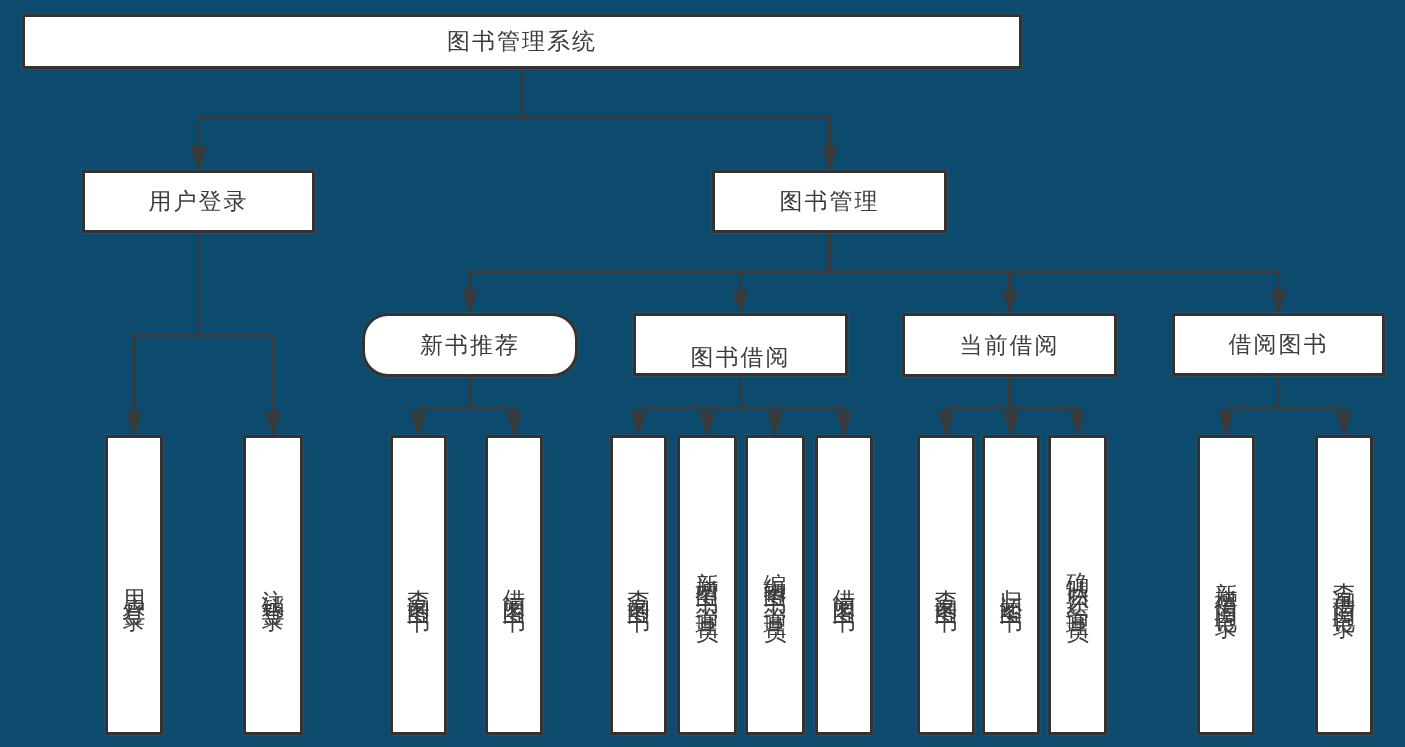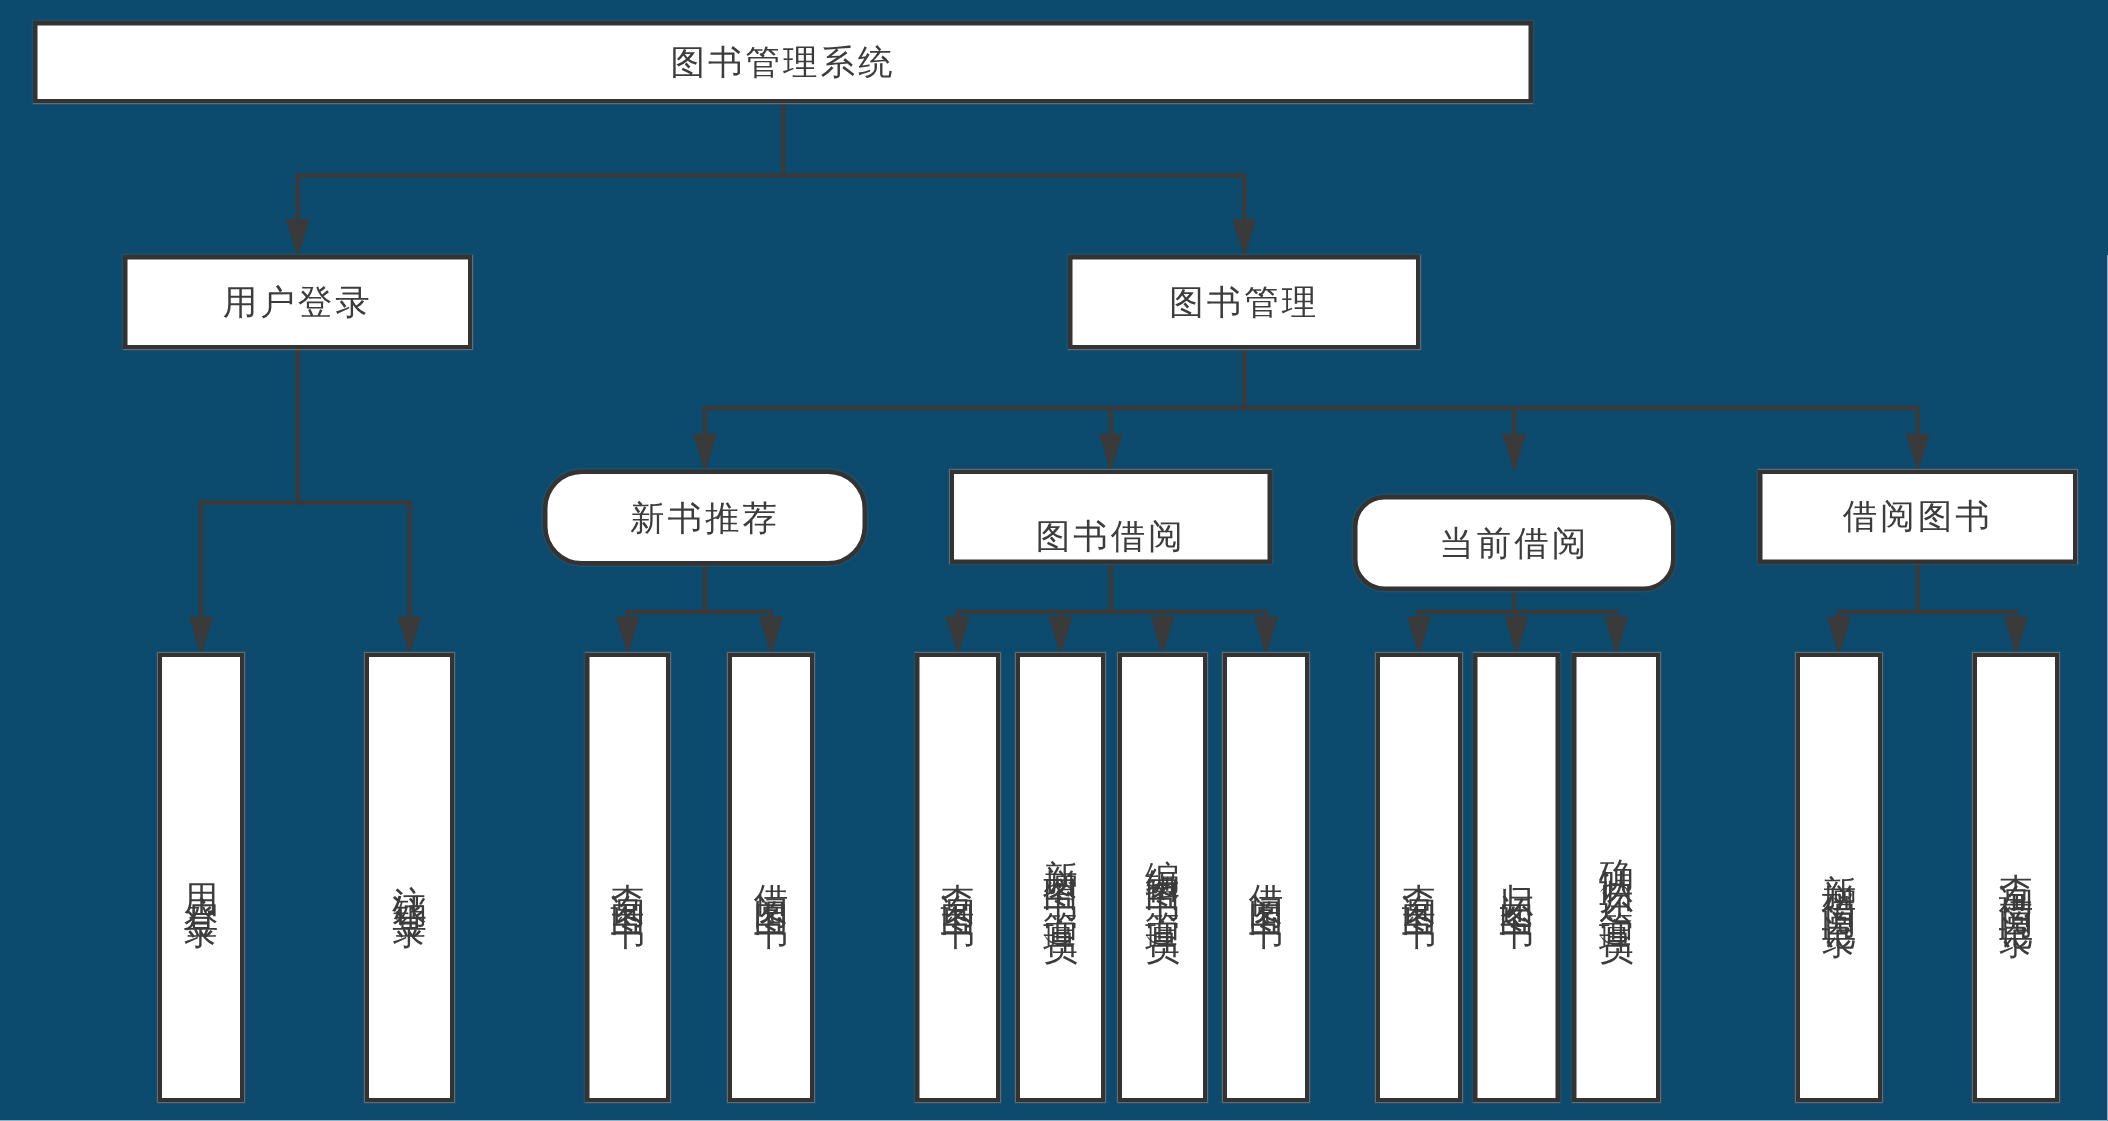--- a/index.html
+++ b/index.html
@@ -107,21 +107,21 @@
       </div>
       <div class="node" style="left: 712px; top: 170px; width: 235px; height: 63px; align-items: center;">
         <span class="node-label">图书管理</span>
       </div>
       <div class="node" style="left: 362px; top: 313px; width: 216px; height: 64px; border-radius: 26px;">
         <span class="node-label">新书推荐</span>
       </div>
       <div class="node" style="left: 633px; top: 313px; width: 215px; height: 63px; align-items: flex-end;">
         <span class="node-label">图书借阅</span>
       </div>
-      <div class="node" style="left: 902px; top: 330px; width: 215px; height: 64px; border-radius: 21px;">
+      <div class="node" style="left: 902px; top: 313px; width: 215px; height: 64px;">
         <span class="node-label">当前借阅</span>
       </div>
       <div class="node" style="left: 1172px; top: 313px; width: 213px; height: 63px;">
         <span class="node-label">借阅图书</span>
       </div>
       <div class="node vertical" style="left: 105px; top: 435px; width: 58px; height: 300px;">
         <span class="node-label">用户登录</span>
       </div>
       <div class="node vertical" style="left: 243px; top: 435px; width: 60px; height: 300px;">
         <span class="node-label">注销登录</span>

